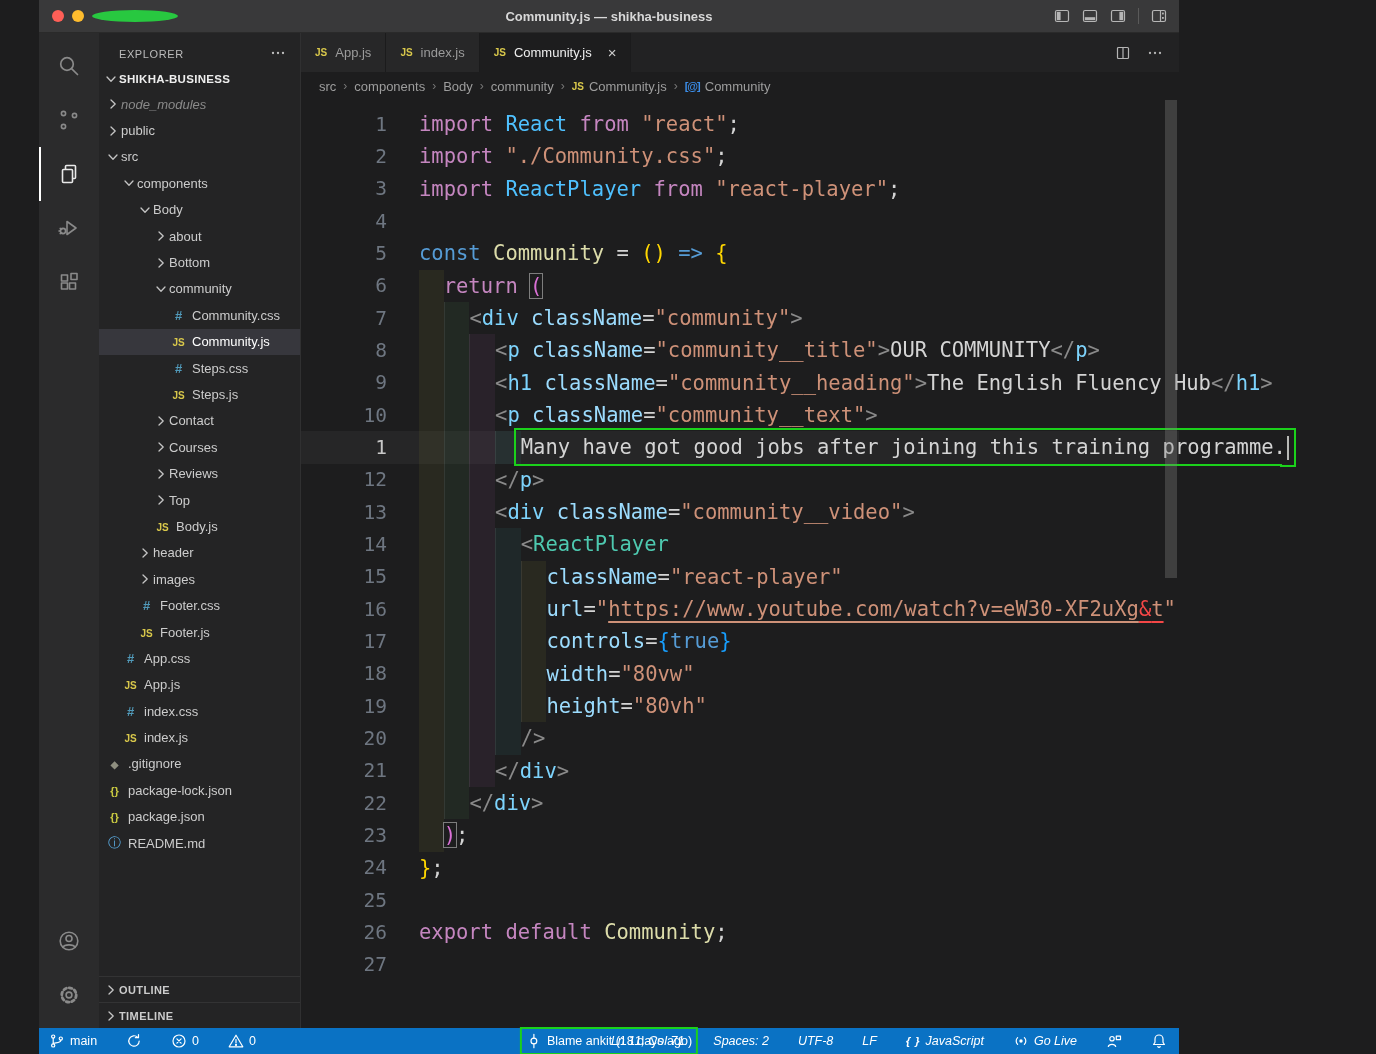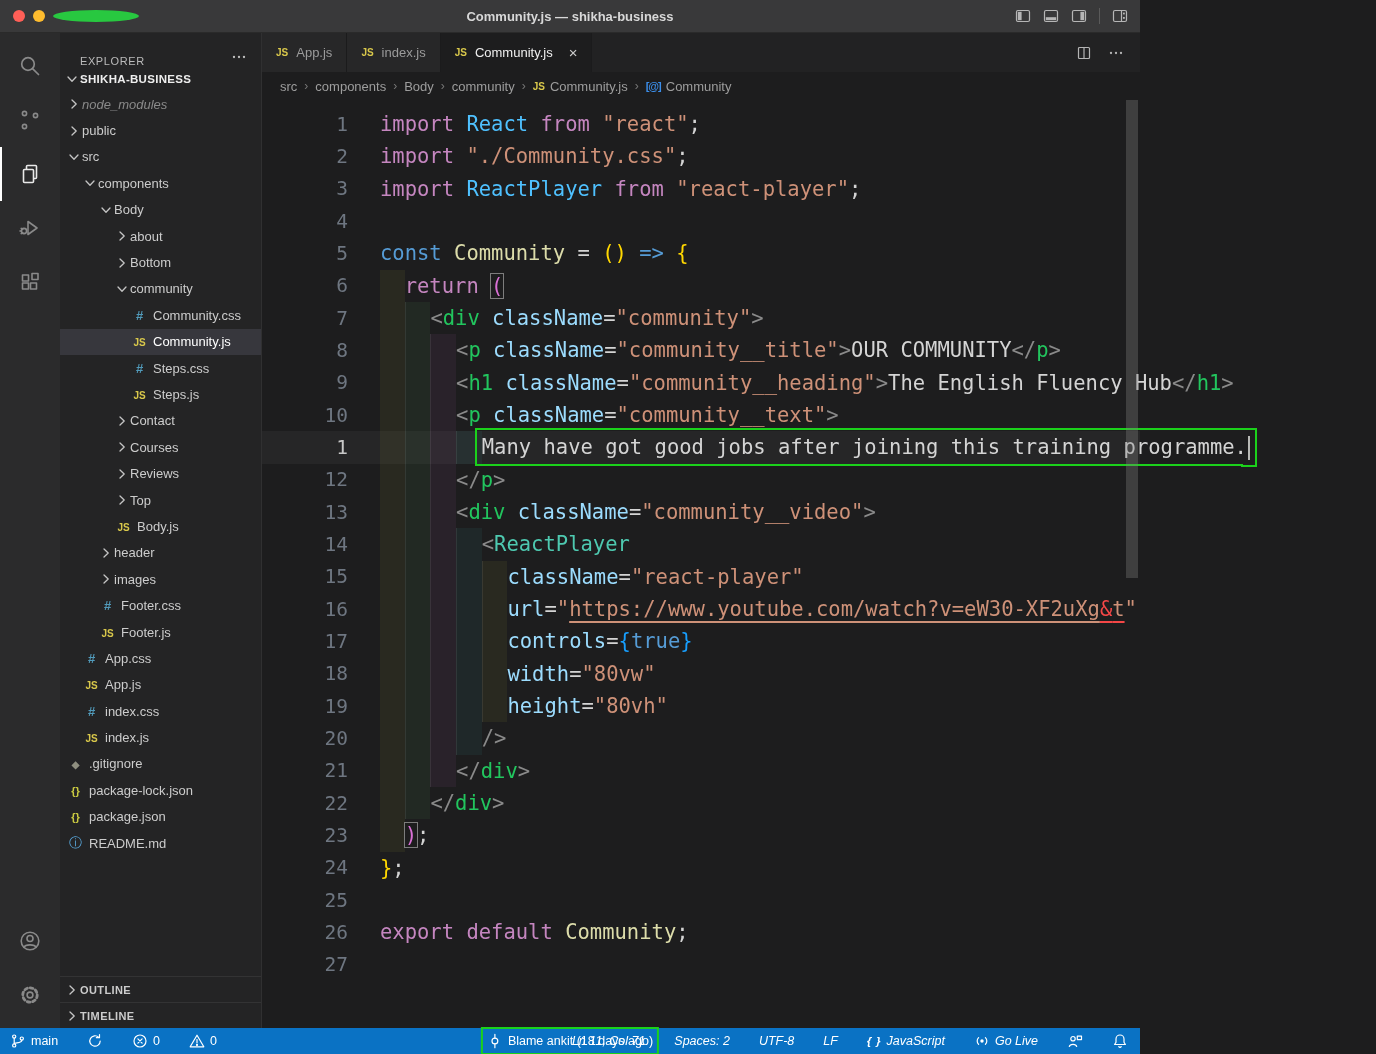--- a/index.html
+++ b/index.html
@@ -1,19 +1,19 @@
 <!DOCTYPE html>
 <html><head>
 <meta charset="utf-8">
 <style>
   * { margin:0; padding:0; box-sizing:border-box; }
   html,body { width:1376px; height:1054px; overflow:hidden; }
   body { font-family:"Liberation Sans", sans-serif; background:#1d1d1e; color:#ccc; }
 
-  .window { width:1140px; height:1054px; display:flex; flex-direction:column; }
+  .window { width:1140px; height:1054px; display:flex; flex-direction:column;margin-left:39px; }
 
   
   .titlebar { height:33px; background:#39393a; flex:none; position:relative;
               display:flex; align-items:center; border-bottom:1px solid #2a2a2a; }
   .traffic { position:absolute; left:13px; top:0; height:100%; display:flex; align-items:center; gap:8px; }
   .tl { width:12px; height:12px; border-radius:50%; }
   .tl.r { background:#FF5F57; } .tl.y { background:#FEBC2E; } .tl.g { background:#28C840; }
   .win-title { margin:0 auto; font-size:13px; font-weight:700; color:#d8d8d8; }
   .tb-icons { position:absolute; right:12px; top:0; height:100%; display:flex; align-items:center; gap:12px; color:#b6b6b6; }
   .tb-icons .sep { width:1px; height:16px; background:#5a5a5a; }
@@ -23,21 +23,21 @@
   .main { flex:1; display:flex; min-height:0; }
 
   
   .activitybar { width:60px; background:#2b2b2c; flex:none; display:flex; flex-direction:column; padding-top:6px; }
   .ab-item { height:54px; display:flex; align-items:center; justify-content:center; color:#8a8a8a; cursor:pointer; }
   .ab-item.active { color:#e9e9e9; box-shadow:inset 2px 0 0 #ffffff; }
   .ab-bottom { margin-top:auto; padding-bottom:6px; }
 
   
   .sidebar { width:202px; background:#242425; flex:none; display:flex; flex-direction:column; border-right:1px solid #303031; font-size:13px; }
-  .sb-header { height:34px; flex:none; display:flex; align-items:flex-end; padding:8px 14px 0 20px; color:#bbbbbb; font-size:11px; letter-spacing:.6px; }
+  .sb-header { height:34px; flex:none; display:flex; align-items:center; padding:8px 14px 0 20px; color:#bbbbbb; font-size:11px; letter-spacing:.6px; }
   .sb-header .more { margin-left:auto; color:#c0c0c0; cursor:pointer; }
   .sb-root { height:24px; flex:none; display:flex; align-items:center; padding-left:4px; font-weight:700; font-size:11.5px; color:#eeeeee; letter-spacing:.3px; cursor:pointer; }
   .tree { flex:none; }
   .trow { height:26.4px; display:flex; align-items:center; color:#cccccc; cursor:pointer; white-space:nowrap; }
   .trow.sel { background:#37373d; color:#ffffff; }
   .trow.dim > .tlabel { color:#8a8a8a; }
   .chev { width:16px; flex:none; display:inline-flex; align-items:center; justify-content:center; color:#c5c5c5; }
   .fi { width:19px; flex:none; display:inline-flex; align-items:center; justify-content:center; margin-right:4px; font-weight:700; }
   .fjs   { color:#d9c84b; font-size:10px; }
   .fcss  { color:#519aba; font-size:13px; }
@@ -72,21 +72,21 @@
   .g { width:86px; flex:none; text-align:right; color:#6e7681; font-size:19.5px; user-select:none; }
   .g.g-act { color:#c8c8c8; }
   pre.c { margin-left:32px; white-space:pre; line-height:32.33px; }
   .ind-u { display:inline-block; white-space:pre; }
   .ig { border-left:1px solid rgba(255,255,255,0.08); }
   .i0 { background:rgba(255,255,64,0.055); }
   .i1 { background:rgba(127,255,127,0.055); }
   .i2 { background:rgba(255,127,255,0.055); }
   .i3 { background:rgba(79,236,236,0.055); }
   .kw  { color:#C586C0; } .kwb { color:#569CD6; } .imp { color:#4FC1FF; }
-  .fn  { color:#DCDCAA; } .str { color:#CE9178; } .tag { color:#22c55e; }
+  .fn  { color:#DCDCAA; } .str { color:#CE9178; } .tag { color:#7dd3fc; }
   .teal{ color:#4EC9B0; } .attr{ color:#9CDCFE; } .ab  { color:#8a8a8a; }
   .pl  { color:#d4d4d4; } .b1  { color:#FFD700; } .b3  { color:#179FFF; }
   .b2, .b2m { color:#DA70D6; }
   .b2m { outline:1px solid #7d7d7d; }
   .lnk { color:#CE9178; text-decoration:underline; text-underline-offset:5px; }
   .amp { color:#F44747; text-decoration:underline; text-decoration-color:#F44747; text-underline-offset:5px; }
   .lnkr{ color:#CE9178; text-decoration:underline; text-decoration-color:#F44747; text-underline-offset:5px; }
   .box11 { outline:2px solid #1BD11B; outline-offset:5px; }
   .cursor { display:inline-block; width:2px; height:24px; background:#b8b9b6; vertical-align:middle; margin-left:1px; }
   .vthumb { position:absolute; right:2px; top:0; width:12px; height:478px; background:rgba(130,130,130,0.34); }

